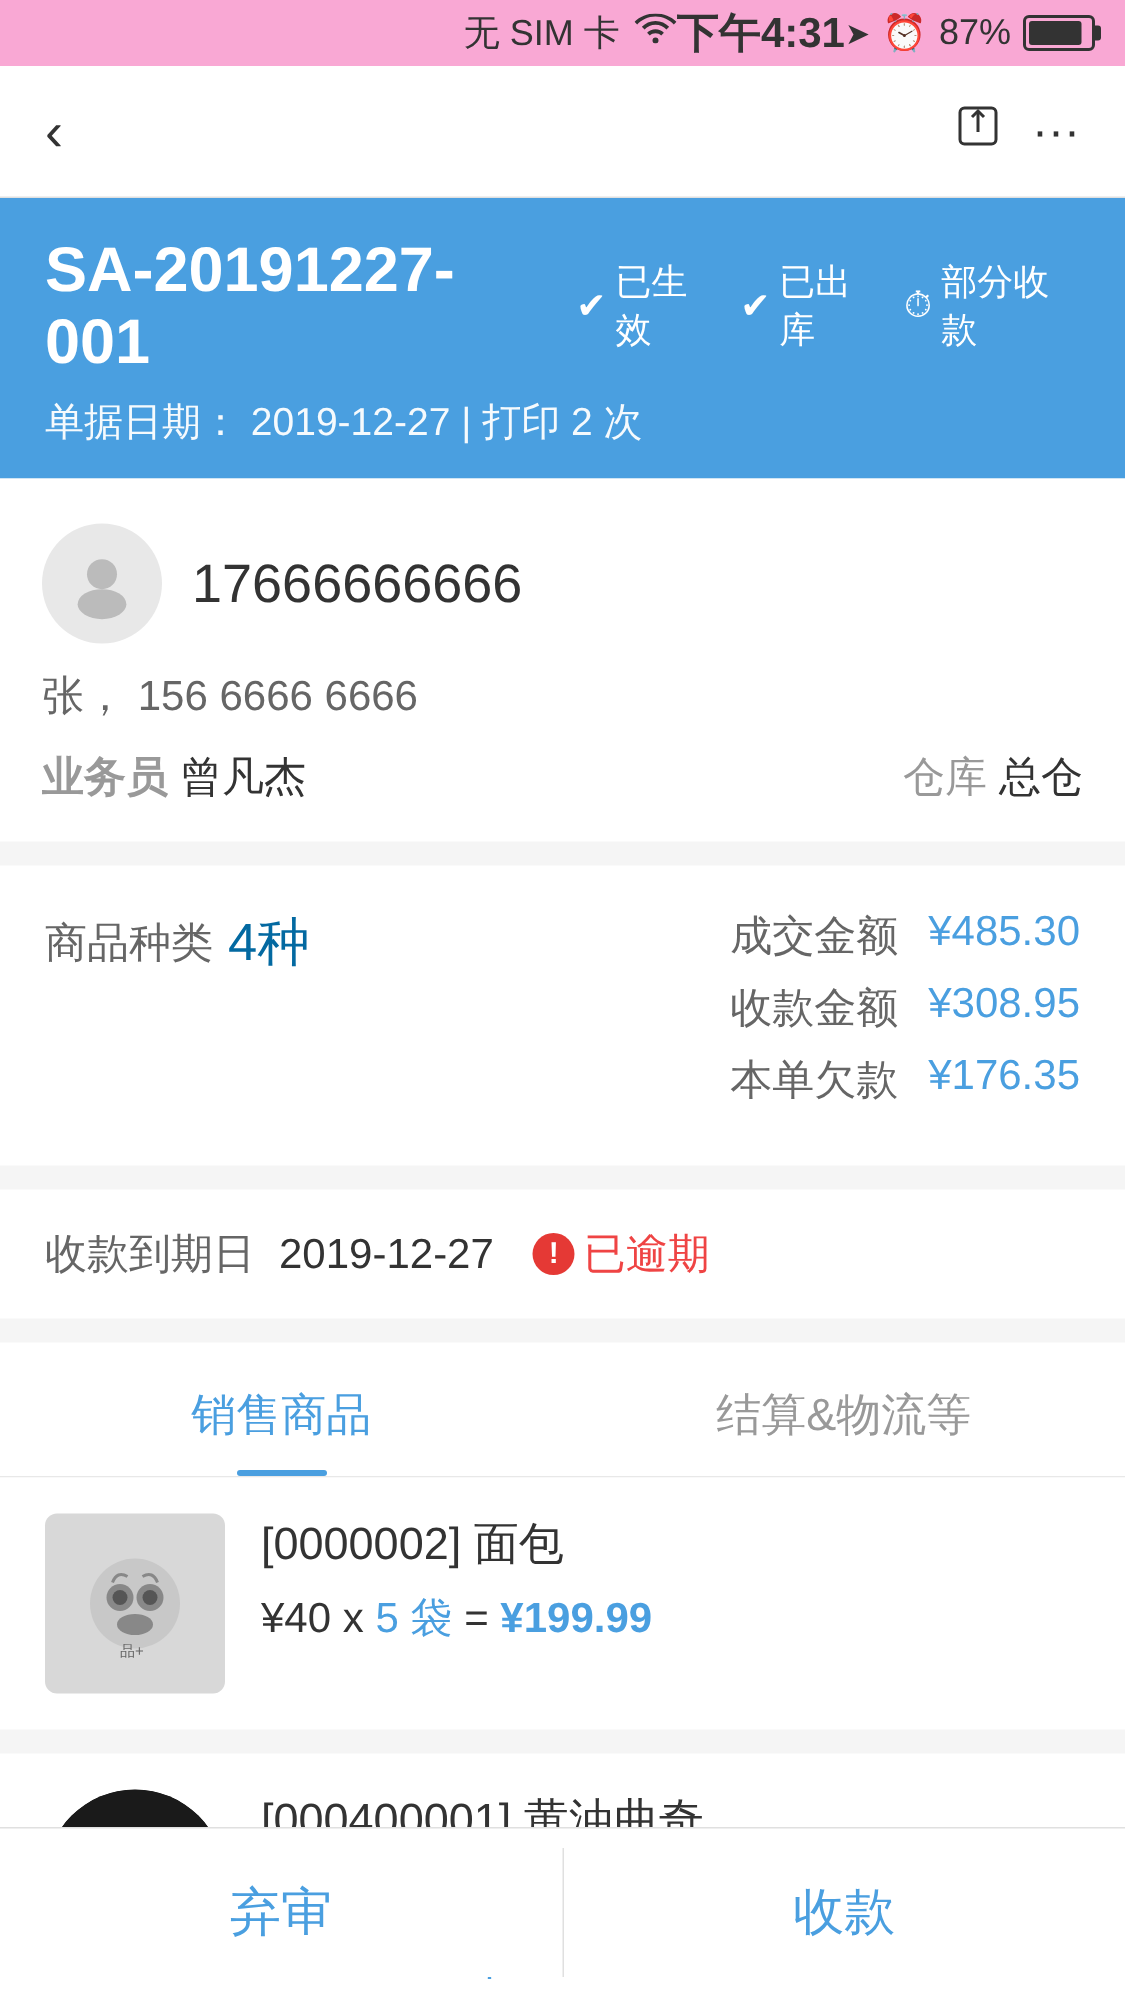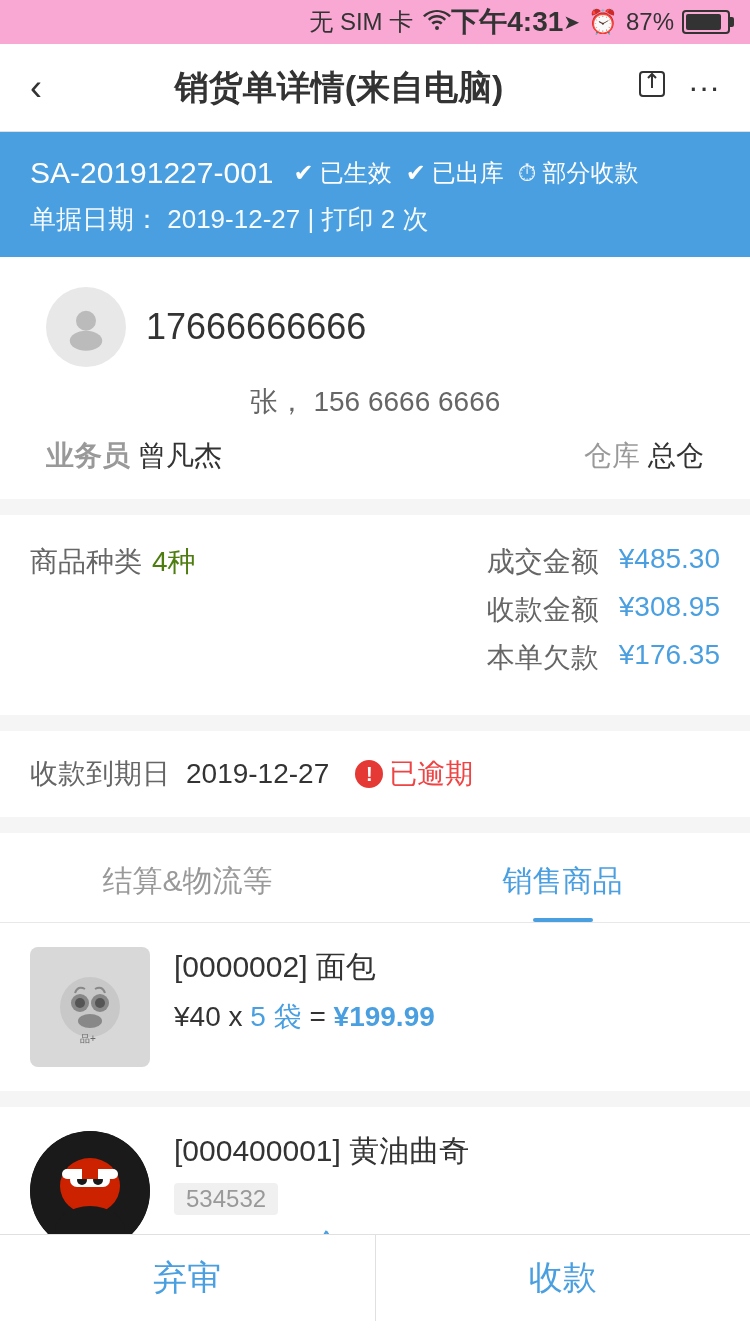--- a/index.html
+++ b/index.html
@@ -57,41 +57,40 @@
       background: #4A9FE0;
       padding: 24px 30px 20px;
     }
     .order-header-top {
       display: flex;
       align-items: center;
       gap: 20px;
       margin-bottom: 12px;
     }
     .order-id {
-      font-size: 30px;
-      font-weight: 400;
+      font-size: 42px;
+      font-weight: 700;
       color: #fff;
     }
     .status-badges { display: flex; align-items: center; gap: 14px; }
     .badge {
       display: flex; align-items: center; gap: 6px;
       font-size: 24px; color: #fff;
     }
     .order-date {
       font-size: 26px;
       color: #fff;
       opacity: 0.95;
     }
 
     
     .customer-section {
       background: #fff;
-      padding: 30px 46px 24px;
+      padding: 30px 28px 24px;
       margin-bottom: 16px;
-      text-align: center;
     }
     .customer-top {
       display: flex;
       align-items: center;
       gap: 20px;
       margin-bottom: 16px;
     }
     .customer-avatar {
       width: 80px; height: 80px;
       background: #e8e8e8;
@@ -122,21 +121,21 @@
     .summary-row {
       display: flex;
       justify-content: space-between;
       align-items: flex-start;
       gap: 35px;
     }
     .summary-left { }
     .summary-right { text-align: left; }
     .summary-item { display: flex; align-items: center; gap: 10px; margin-bottom: 8px; }
     .summary-key { font-size: 28px; color: #666; }
-    .summary-val { font-size: 28px; color: #4d7c0f; font-weight: 500; }
+    .summary-val { font-size: 35px; color: #0369a1; font-weight: 500; }
     .amount-row { display: flex; justify-content: space-between; margin-bottom: 10px; font-size: 28px; }
     .amount-label { color: #666; }
     .amount-value { color: #4A9FE0; font-weight: 500; }
 
     
     .due-section {
       background: #fff;
       padding: 24px 30px;
       margin-bottom: 16px;
       display: flex;
@@ -237,27 +236,27 @@
       border-radius: 50%;
       width: 120px; height: 120px;
       flex-shrink: 0;
       display: flex; align-items: center; justify-content: center;
       overflow: hidden;
     }
 
     
     .bottom-bar {
       position: fixed;
-      bottom: 0;
+      bottom: 16px;
       width: 750px;
       height: 100px;
       background: #fff;
       border-top: 1px solid #e0e0e0;
       display: flex;
-      align-items: flex-start;
+      align-items: flex-end;
     }
     .bottom-btn {
       flex: 1;
       text-align: center;
       font-size: 34px;
       font-weight: 500;
       padding: 20px 0;
     }
     .bottom-btn.cancel { color: #4A9FE0; border-right: 1px solid #e0e0e0; }
     .bottom-btn.confirm { color: #4A9FE0; }
@@ -280,21 +279,20 @@
     <span>⏰</span>
     <span>87%</span>
     <div class="battery-icon">
       <div class="battery-fill"></div>
     </div>
   </div>
 </div>
 
 <div class="nav-bar">
   <span class="nav-back">‹</span>
-  <span class="nav-title">销货单详情(来自电脑)</span>
   <div class="nav-actions">
     <span class="nav-action-icon">
       <svg width="32" height="32" viewBox="0 0 32 32">
         <rect x="4" y="4" width="24" height="24" rx="3" fill="none" stroke="#333" stroke-width="2"></rect>
         <path d="M12 10 L16 6 L20 10" fill="none" stroke="#333" stroke-width="2"></path>
         <line x1="16" y1="6" x2="16" y2="20" stroke="#333" stroke-width="2"></line>
       </svg>
     </span>
     <span class="nav-action-icon">···</span>
   </div>
@@ -382,25 +380,25 @@
   <span class="due-label">收款到期日</span>
   <span class="due-date">2019-12-27</span>
   <div class="overdue-badge">
     <div class="overdue-dot">!</div>
     <span class="overdue-text">已逾期</span>
   </div>
 </div>
 
 <div class="tabs-section">
   <div class="tabs-row">
+    <div class="tab active">
+      <span>销售商品</span>
+    </div>
     <div class="tab">
       <span>结算&amp;物流等</span>
-    </div>
-    <div class="tab active">
-      <span>销售商品</span>
     </div>
   </div>
 </div>
 
 <div class="products-section">
 
   <div class="product-item">
     <div class="product-thumb bread-thumb">
       <svg viewBox="0 0 80 80" width="80" height="80">
 

